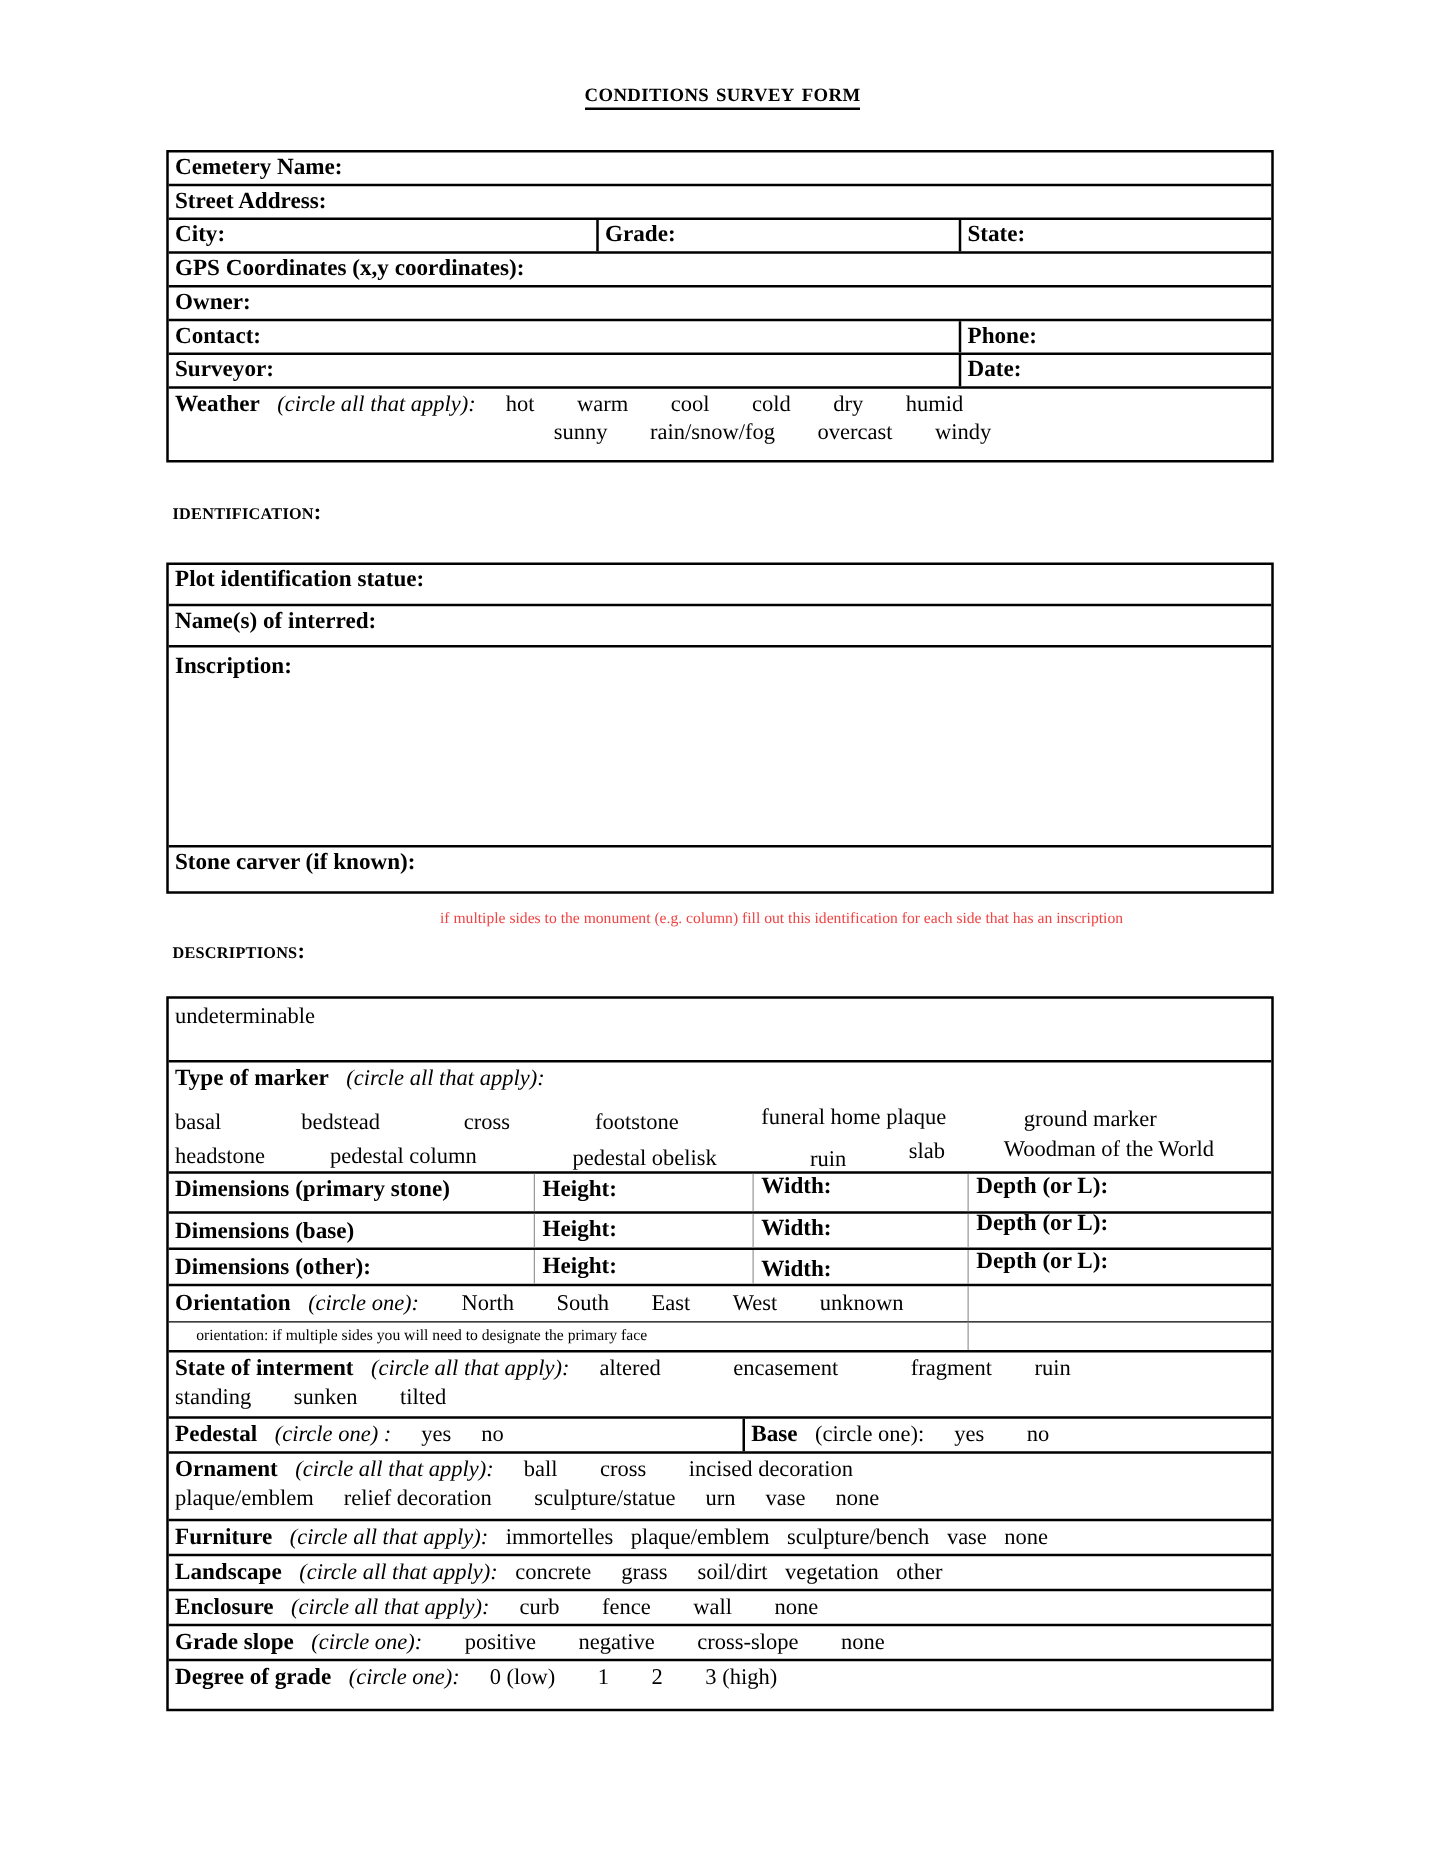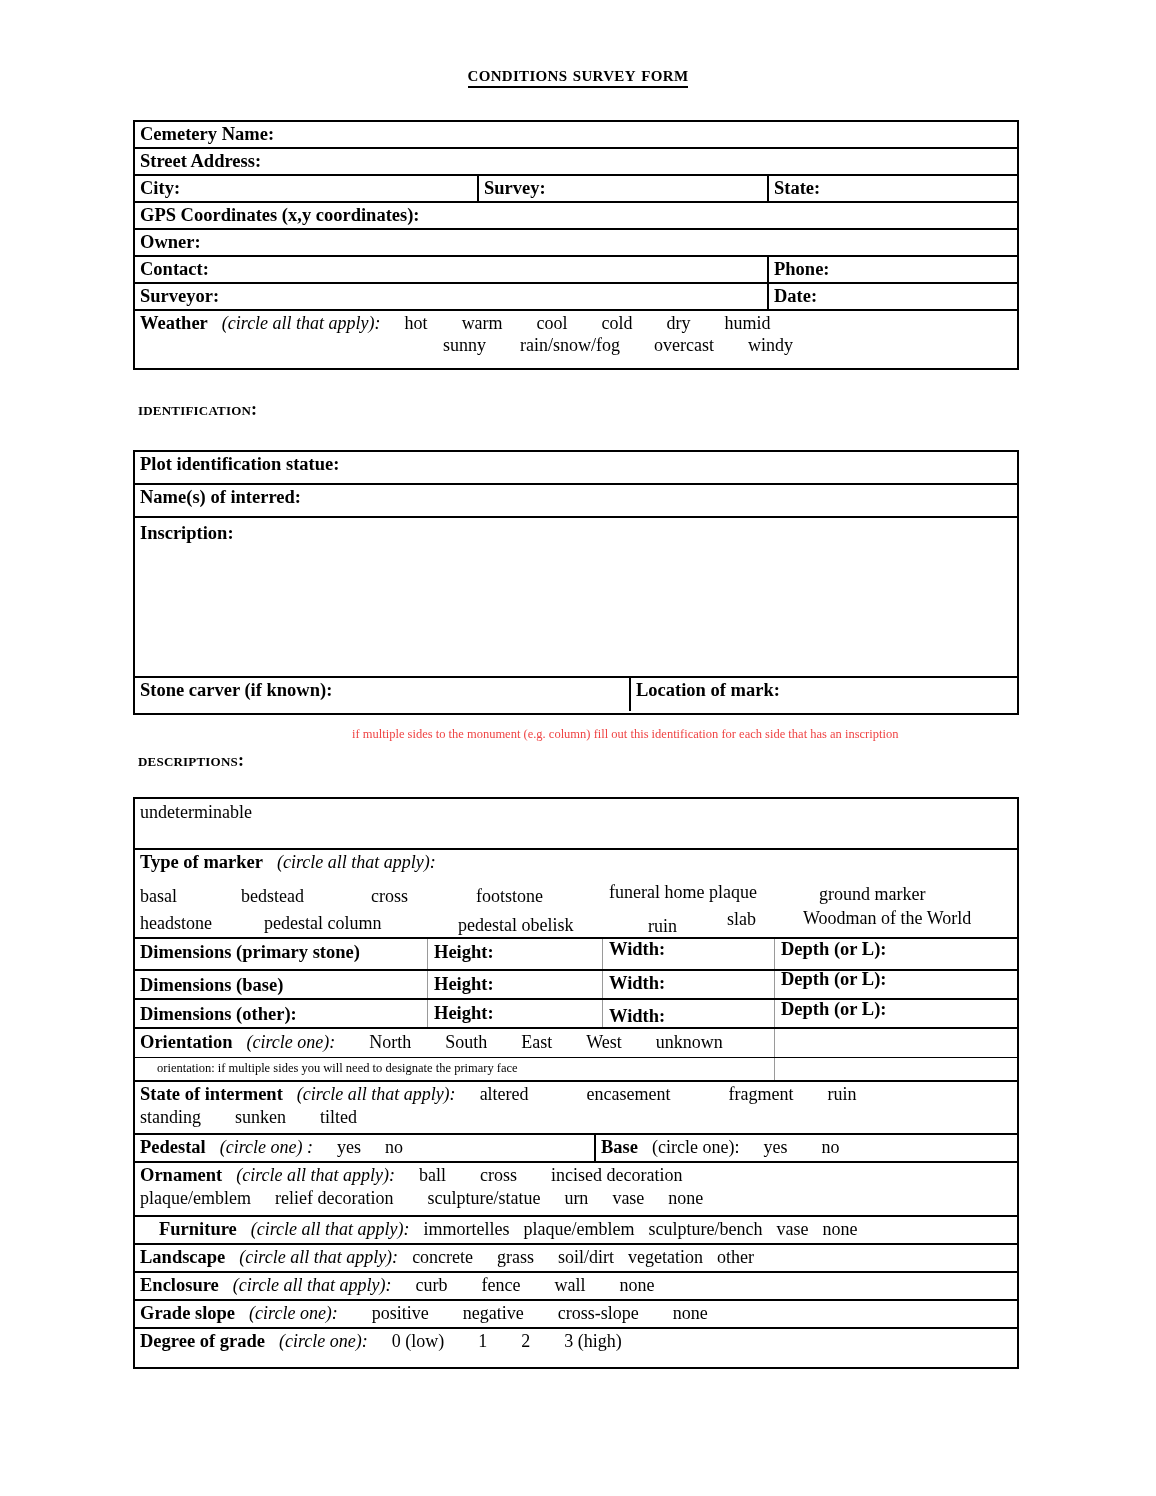--- a/index.html
+++ b/index.html
@@ -163,21 +163,21 @@
   .r-interment { height: 51px; }
   .r-marker    { height: 89px; }
   .r-dim1      { height: 32px; }
   .r-dim2      { height: 29px; }
   .r-dim3      { height: 29px; }
   .r-orient    { height: 29px; }
   .r-orientnote{ height: 24px; }
   .r-state     { height: 53px; }
   .r-pedestal  { height: 28px; }
   .r-ornament  { height: 54px; }
-  .r-furniture { height: 28px; padding-left: 19px; }
+  .r-furniture { height: 28px; }
   .r-landscape { height: 28px; }
   .r-enclosure { height: 28px; }
   .r-gradeslope{ height: 28px; }
   .r-degree    { height: 28px; border-bottom: none; }
 
   .marker-opts-1 {
     position: relative;
     white-space: nowrap;
     font-size: 18px;
     height: 26px;
@@ -233,21 +233,21 @@
       <div class="cell" style="left:0;right:0;">
         <span class="lbl">Street Address:</span>
       </div>
     </div>
 
     <div class="row">
       <div class="cell" style="left:0;width:342px;">
         <span class="lbl">City:</span>
       </div>
       <div class="cell divider" style="left:342px;width:290px;">
-        <span class="lbl">Survey:</span>
+        <span class="lbl">Grade:</span>
       </div>
       <div class="cell divider" style="left:632px;right:0;">
         <span class="lbl">State:</span>
       </div>
     </div>
 
     <div class="row">
       <div class="cell" style="left:0;right:0;">
         <span class="lbl">GPS Coordinates (x,y coordinates):</span>
       </div>
@@ -307,23 +307,20 @@
 
     <div class="row inscription">
       <div class="cell" style="left:0;right:0;padding-top:5px;">
         <span class="lbl">Inscription:</span>
       </div>
     </div>
 
     <div class="row carver">
       <div class="cell" style="left:0;width:494px;">
         <span class="lbl">Stone carver (if known):</span>
-      </div>
-      <div class="cell divider" style="left:494px;right:0;">
-        <span class="lbl">Location of mark:</span>
       </div>
     </div>
   </div>
 
   <div class="footnote" id="note-multiple-sides">if multiple sides to the monument (e.g. column) fill out this identification for each side that has an inscription</div>
 
   <div class="section-head" id="sec-descriptions">Descriptions:</div>
 
   <div class="frame" id="tbl-descriptions">
 

